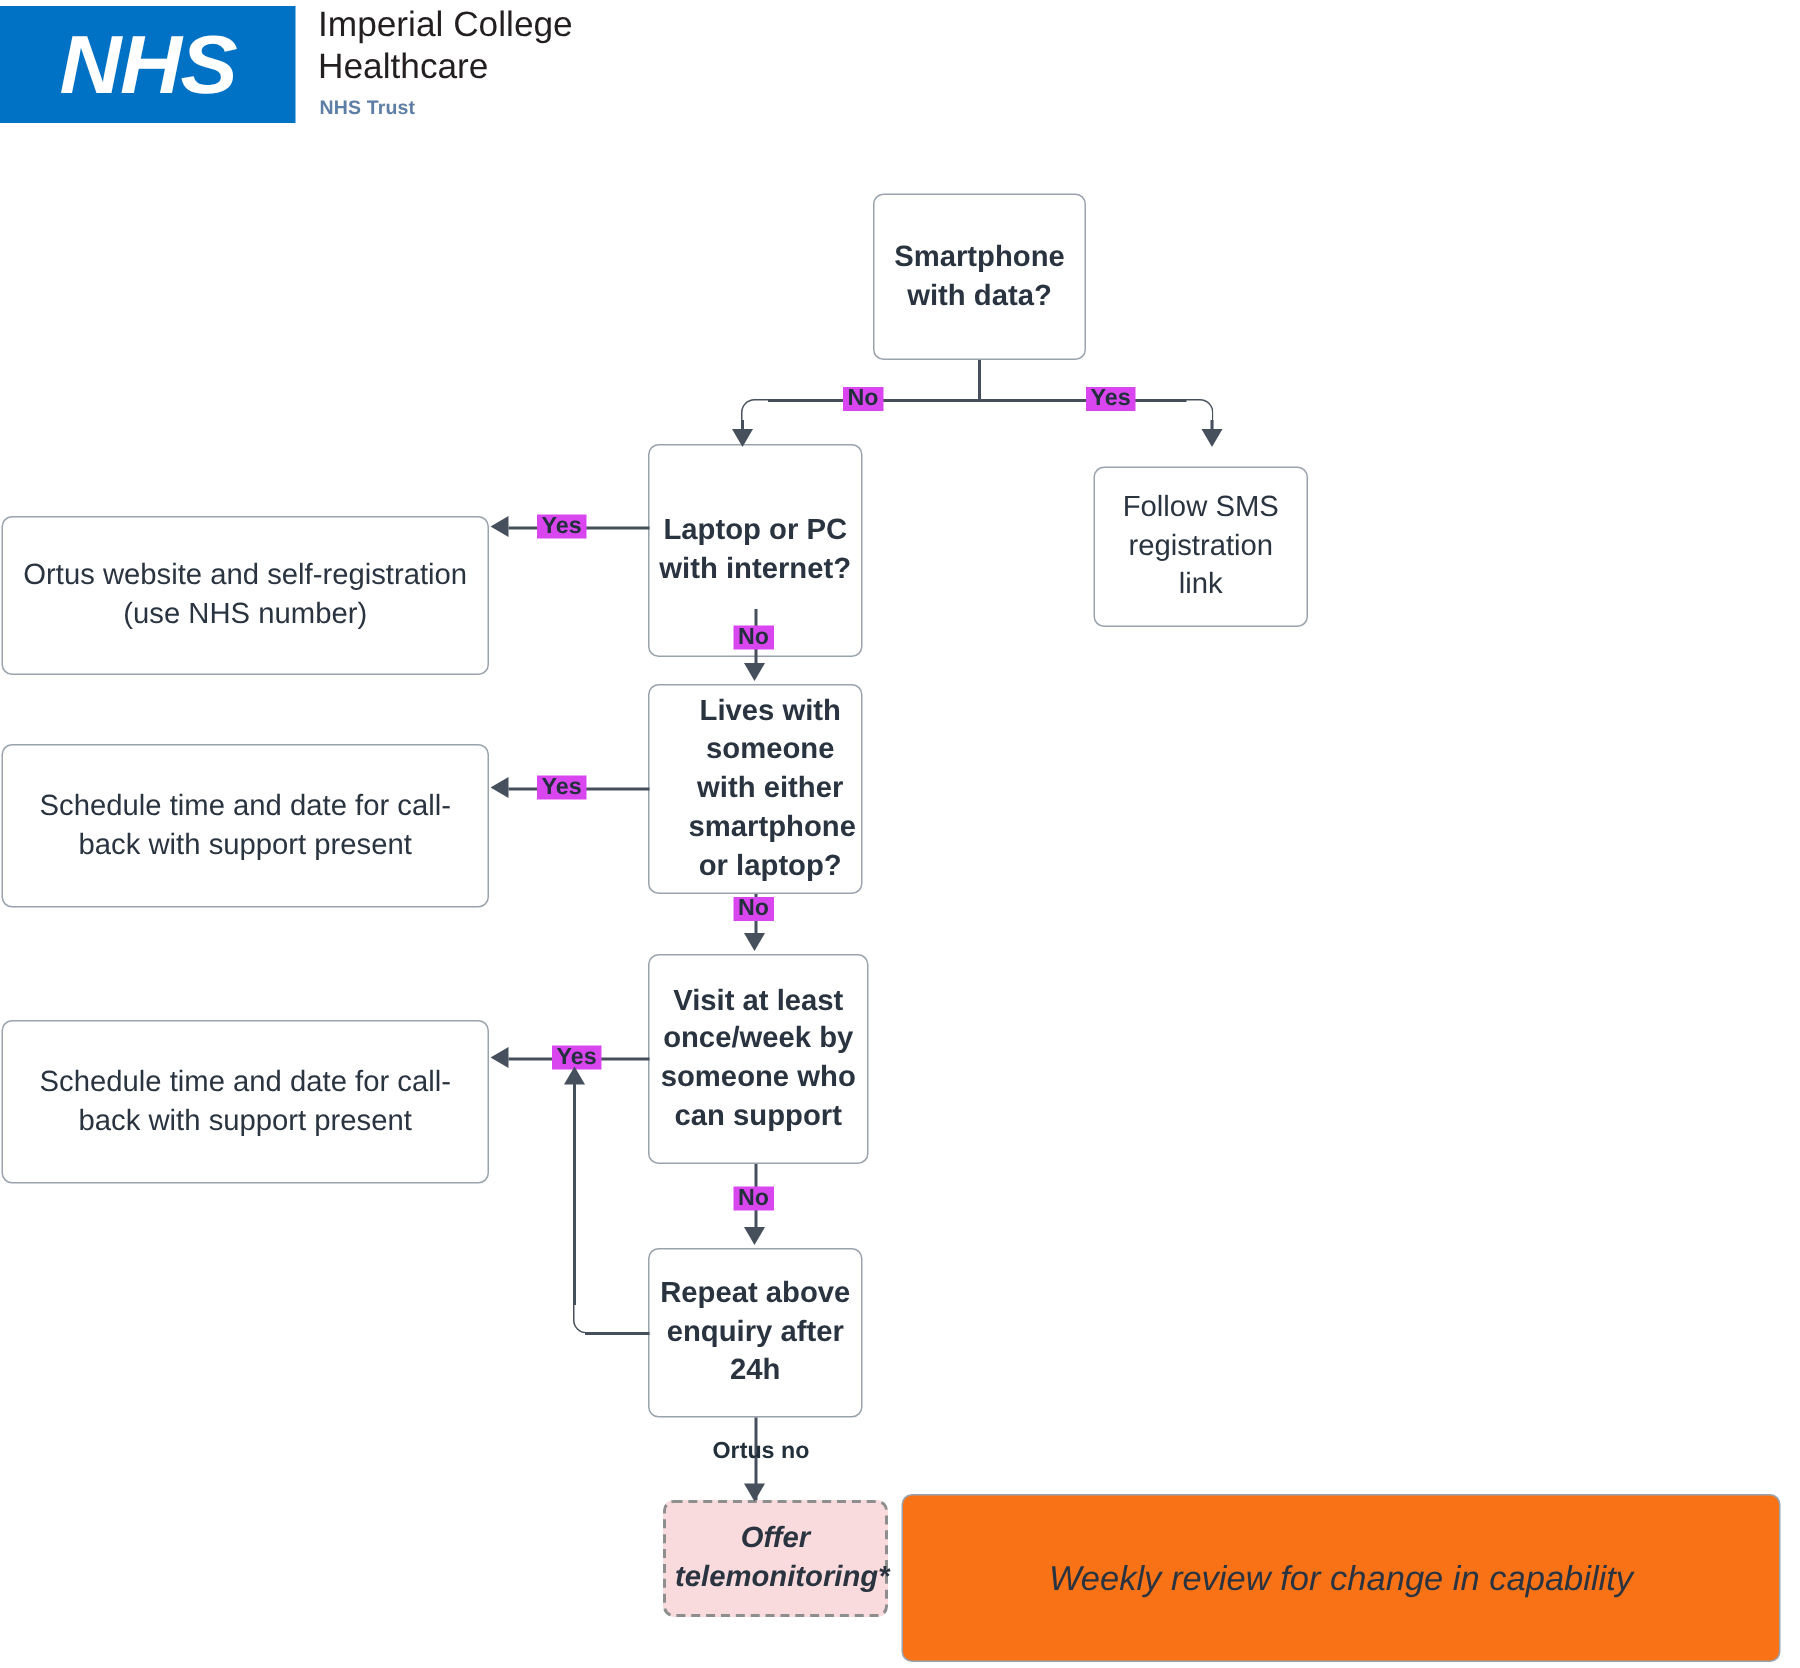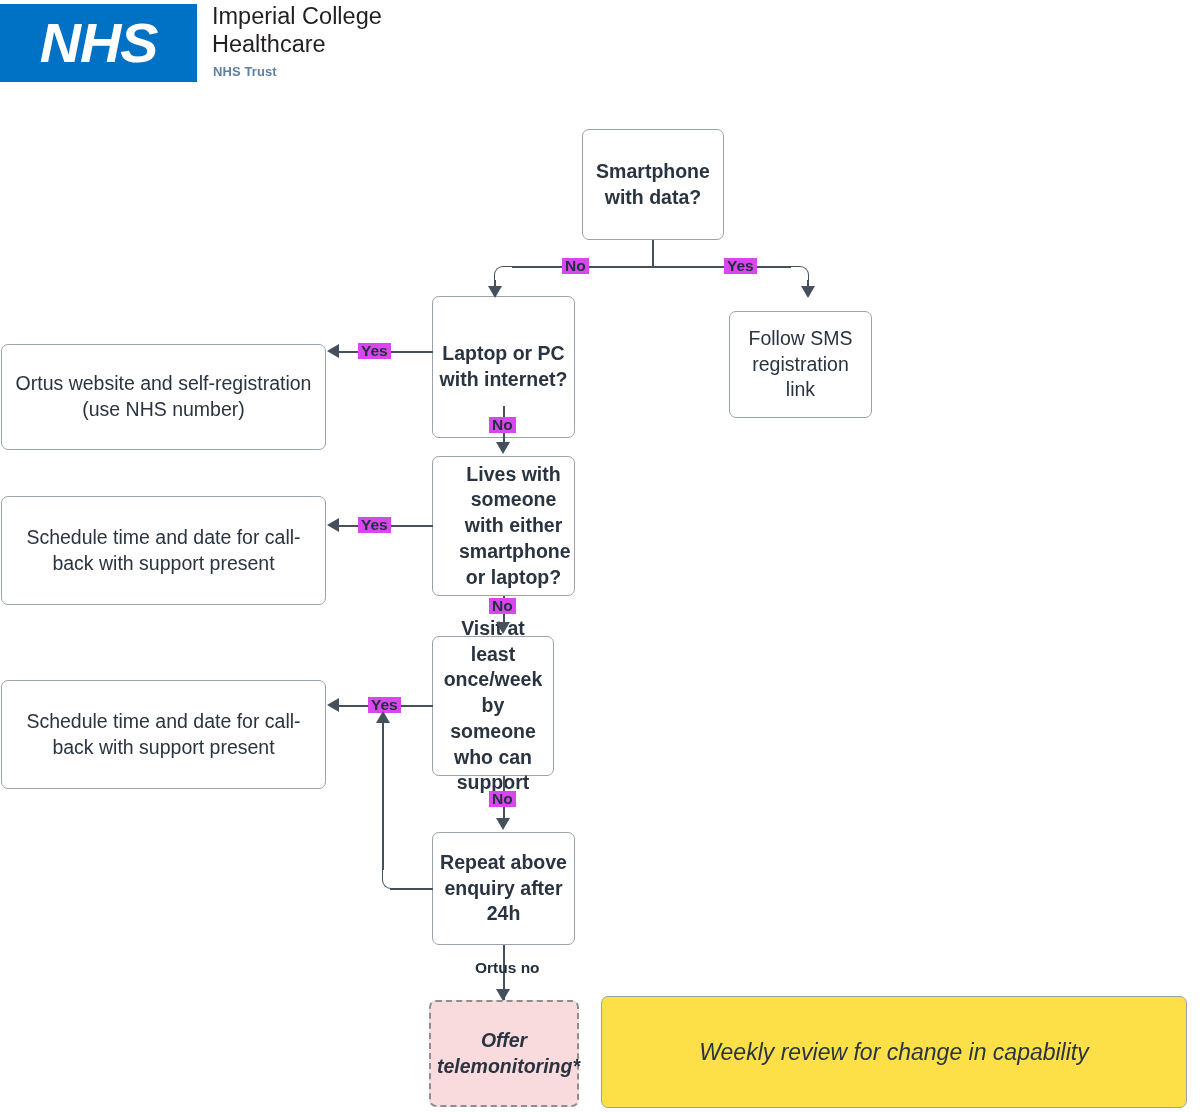--- a/index.html
+++ b/index.html
@@ -85,21 +85,21 @@
   .wide     { font-weight: 400; font-size: 19.5px; margin-top: 44px; }
 
   .pinkdash {
     background: #fadbdd;
     border: 2.2px dashed #8e8e8e;
     font-weight: 700;
     font-style: italic;
     font-size: 19.5px;
   }
   .pinkpanel {
-    background: #fde047;
+    background: #f97316;
     border: 1.4px solid #9aa3ad;
     border-radius: 7px;
     font-weight: 400;
     font-style: italic;
     font-size: 23px;
     line-height: 1.42;
   }
 
   
   .hline, .vline {
@@ -179,33 +179,33 @@
 </div>
 
 <div class="node decision" style="left:432px; top:456px; width:143px; height:140px;padding-left:20px;">
   <div class="node-inner">Lives with someone with either smartphone or laptop?</div>
 </div>
 
 <div class="node wide" style="left:1px; top:452px; width:325px; height:109px;">
   <div class="node-inner">Schedule time and date for call-back with support present</div>
 </div>
 
-<div class="node decision" style="left:432px; top:636px; width:122px; height:140px;text-align:center;">
+<div class="node decision" style="left:432px; top:636px; width:147px; height:140px;text-align:center;">
   <div class="node-inner">Visit at least once/week by someone who can support</div>
 </div>
 
 <div class="node wide" style="left:1px; top:636px; width:325px; height:109px;">
   <div class="node-inner">Schedule time and date for call-back with support present</div>
 </div>
 
 <div class="node decision" style="left:432px; top:832px; width:143px; height:113px;">
   <div class="node-inner">Repeat above enquiry after 24h</div>
 </div>
 
-<div class="node pinkdash" style="left:429px; top:1000px; width:150px; height:107px;align-items:center;">
+<div class="node pinkdash" style="left:442px; top:1000px; width:150px; height:78px;align-items:center;">
   <div class="node-inner">Offer telemonitoring*</div>
 </div>
 
 <div class="node pinkpanel" style="left:601px; top:996px; width:586px; height:112px;">
   <div class="node-inner">
     <div>Weekly review for change in capability</div>
   </div>
 </div>
 
 <div class="vline" style="left:652px; top:240px; height:27px;"></div>

